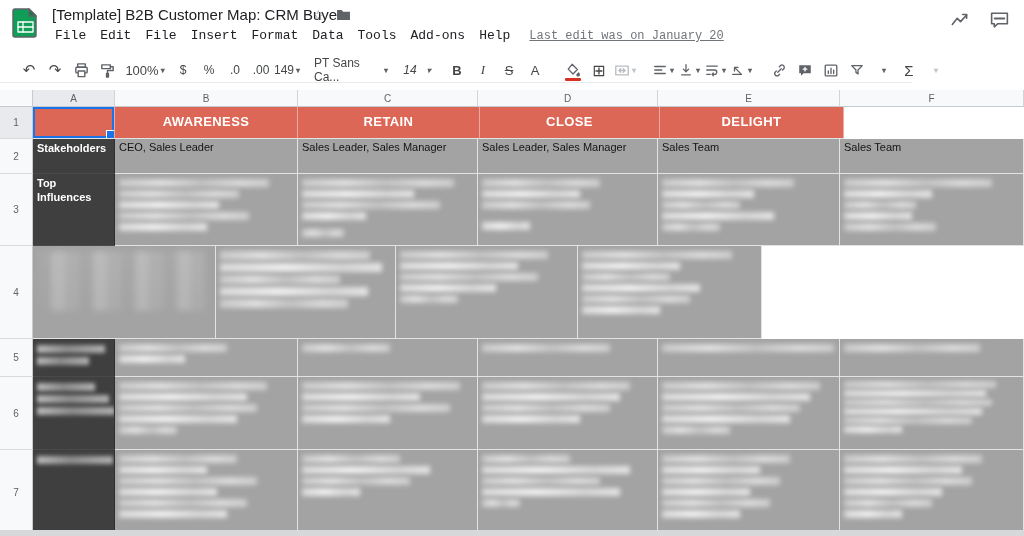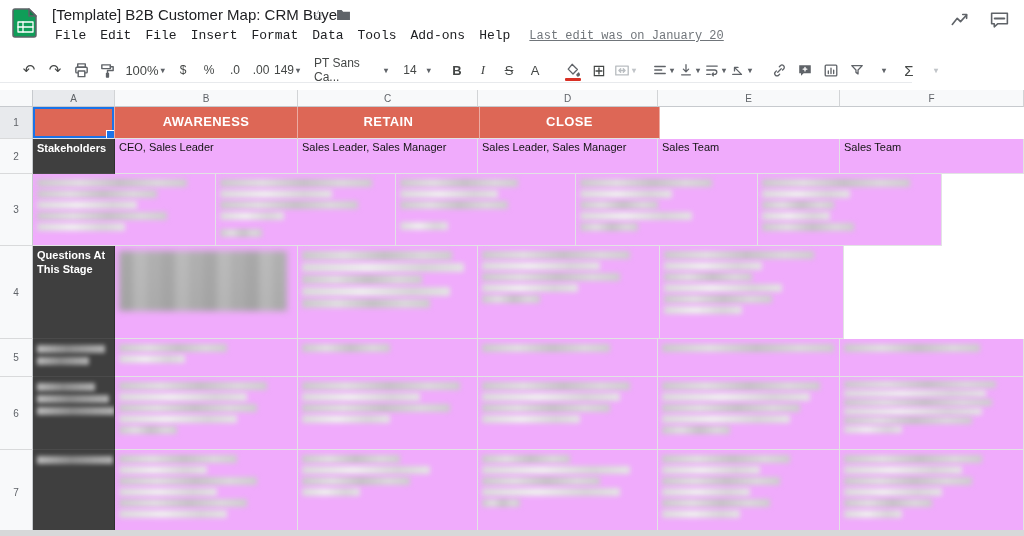--- a/index.html
+++ b/index.html
@@ -27,21 +27,21 @@
   .tbtn { display:inline-flex; align-items:center; justify-content:center; min-width:22px; height:24px;
     margin:0 2px; color:#444746; font-size:13px; border-radius:2px; position:relative; }
   .tsep { width:1px; height:18px; background:#dadce0; margin:0 6px; }
   .car { font-size:8px; color:#5f6368; margin-left:2px; }
   .glyph { font-size:15px; color:#444746; }
   .i-undo::before{content:"↶"; font-size:15px;}
   .i-redo::before{content:"↷"; font-size:15px;}
   .i-borders::before{content:"⊞"; font-size:16px;}
   .num-fmt { font-size:12px; color:#444746; letter-spacing:0; }
   #font-box { font-size:12px; color:#444746; min-width:74px; text-align:left; }
-  #size-box { font-size:12px; color:#444746; min-width:26px; }
+  #size-box { font-size:12px; color:#444746; min-width:26px;font-style:italic; }
   .b{font-weight:bold;} .it{font-style:italic; font-family:"Liberation Serif",serif;} .st{text-decoration:line-through;}
   .fill-red::after { content:""; position:absolute; left:3px; right:3px; bottom:1px; height:3px; background:#d93025; border-radius:1px; }
   .disabled svg { stroke:#b9bdc1; }
   .disabled .car { color:#c0c4c8; }
 
   
   #fxbar { position:absolute; left:0; top:75px; width:1024px; height:15px; background:#fff;
     border-bottom:1px solid #e0e0e0; }
   #fx-label { position:absolute; left:9px; top:0px; font-size:12px; font-style:italic; color:#b0b4b8;
     font-family:"Liberation Serif", serif; }
@@ -49,21 +49,21 @@
   
   #grid { position:absolute; left:0; top:90px; width:1024px; height:446px; overflow:hidden; background:#fff; }
   .grow { display:flex; }
   .gut { width:33px; flex:none; background:#f8f9fa; border-right:1px solid #c7cace; border-bottom:1px solid #d9dadb;
     display:flex; align-items:center; justify-content:center; font-size:10px; color:#5f6368; }
   .cA{width:82px;flex:none;} .cB{width:183px;flex:none;} .cC{width:180px;flex:none;}
   .cD{width:180px;flex:none;} .cE{width:182px;flex:none;} .cF{width:184px;flex:none;}
   .colhead { background:#f8f9fa; border-right:1px solid #d2d4d6; border-bottom:1px solid #c7cace;
     display:flex; align-items:center; justify-content:center; font-size:10px; color:#5f6368; height:17px; }
   .colhead.sel, .gut.sel { background:#e8eaed; }
-  .cell { background:#f0abfc; border-right:1px solid #e2e3e4; border-bottom:1px solid #e2e3e4;
+  .cell { background:#a3a3a3; border-right:1px solid #e2e3e4; border-bottom:1px solid #e2e3e4;
     padding:2px 4px; font-size:11px; color:#141414; overflow:hidden; position:relative; line-height:1.25; }
   .red { background:#dd6756; display:flex; align-items:center; justify-content:center;
     color:#fff; font-weight:bold; font-size:13px; letter-spacing:.4px; padding:0;
     border-right:1px solid rgba(255,255,255,.45); border-bottom:1px solid #e2e3e4; }
   .dark { background:#3f3f3f; color:#fff; font-weight:600; font-size:11px;
     border-right:1px solid #2f2f2f; border-bottom:1px solid rgba(255,255,255,.06); line-height:1.3; }
   #cell-a1 { box-shadow:inset 0 0 0 2px #1a73e8; }
   #cell-a1::after { content:""; position:absolute; right:-1px; bottom:-1px; width:7px; height:7px;
     background:#1a73e8; border:1px solid #fff; }
 
@@ -260,34 +260,36 @@
       <div class="colhead cE">E</div>
       <div class="colhead cF">F</div>
     </div>
 
     <div class="grow" style="height:32px">
       <div class="gut sel">1</div>
       <div class="cell red cA" id="cell-a1"></div>
       <div class="cell red cB">AWARENESS</div>
       <div class="cell red cE">RETAIN</div>
       <div class="cell red cD">CLOSE</div>
+      <div class="cell red cF">DELIGHT</div>
     </div>
 
     <div class="grow" style="height:35px">
       <div class="gut">2</div>
       <div class="cell dark cA">Stakeholders</div>
       <div class="cell cB">CEO, Sales Leader</div>
       <div class="cell cC">Sales Leader, Sales Manager</div>
       <div class="cell cD">Sales Leader, Sales Manager</div>
       <div class="cell cE">Sales Team</div>
       <div class="cell cF">Sales Team</div>
     </div>
 
     <div class="grow" style="height:72px">
       <div class="gut">3</div>
+      <div class="cell dark cA">Top Influences</div>
       <div class="cell cB">
         <i class="rl" style="width:150px"></i>
         <i class="rl" style="width:120px"></i>
         <i class="rl lt" style="width:100px"></i>
         <i class="rl" style="width:130px"></i>
         <i class="rl lt" style="width:88px"></i>
       </div>
       <div class="cell cC">
         <i class="rl" style="width:152px"></i>
         <i class="rl lt" style="width:112px"></i>
@@ -312,21 +314,20 @@
         <i class="rl" style="width:148px"></i>
         <i class="rl lt" style="width:88px"></i>
         <i class="rl" style="width:72px"></i>
         <i class="rl lt" style="width:68px"></i>
         <i class="rl" style="width:92px"></i>
       </div>
     </div>
 
     <div class="grow" style="height:93px">
       <div class="gut">4</div>
-      <div class="cell dark cA">Questions At This Stage</div>
       <div class="cell cB">
         <i class="rb" style="width:168px;height:60px;margin-top:3px"></i>
       </div>
       <div class="cell cD">
         <i class="rl" style="width:150px;height:9px"></i>
         <i class="rl lt" style="width:162px;height:9px"></i>
         <i class="rl" style="width:120px;height:9px"></i>
         <i class="rl lt" style="width:148px;height:9px"></i>
         <i class="rl" style="width:128px;height:9px"></i>
       </div>

